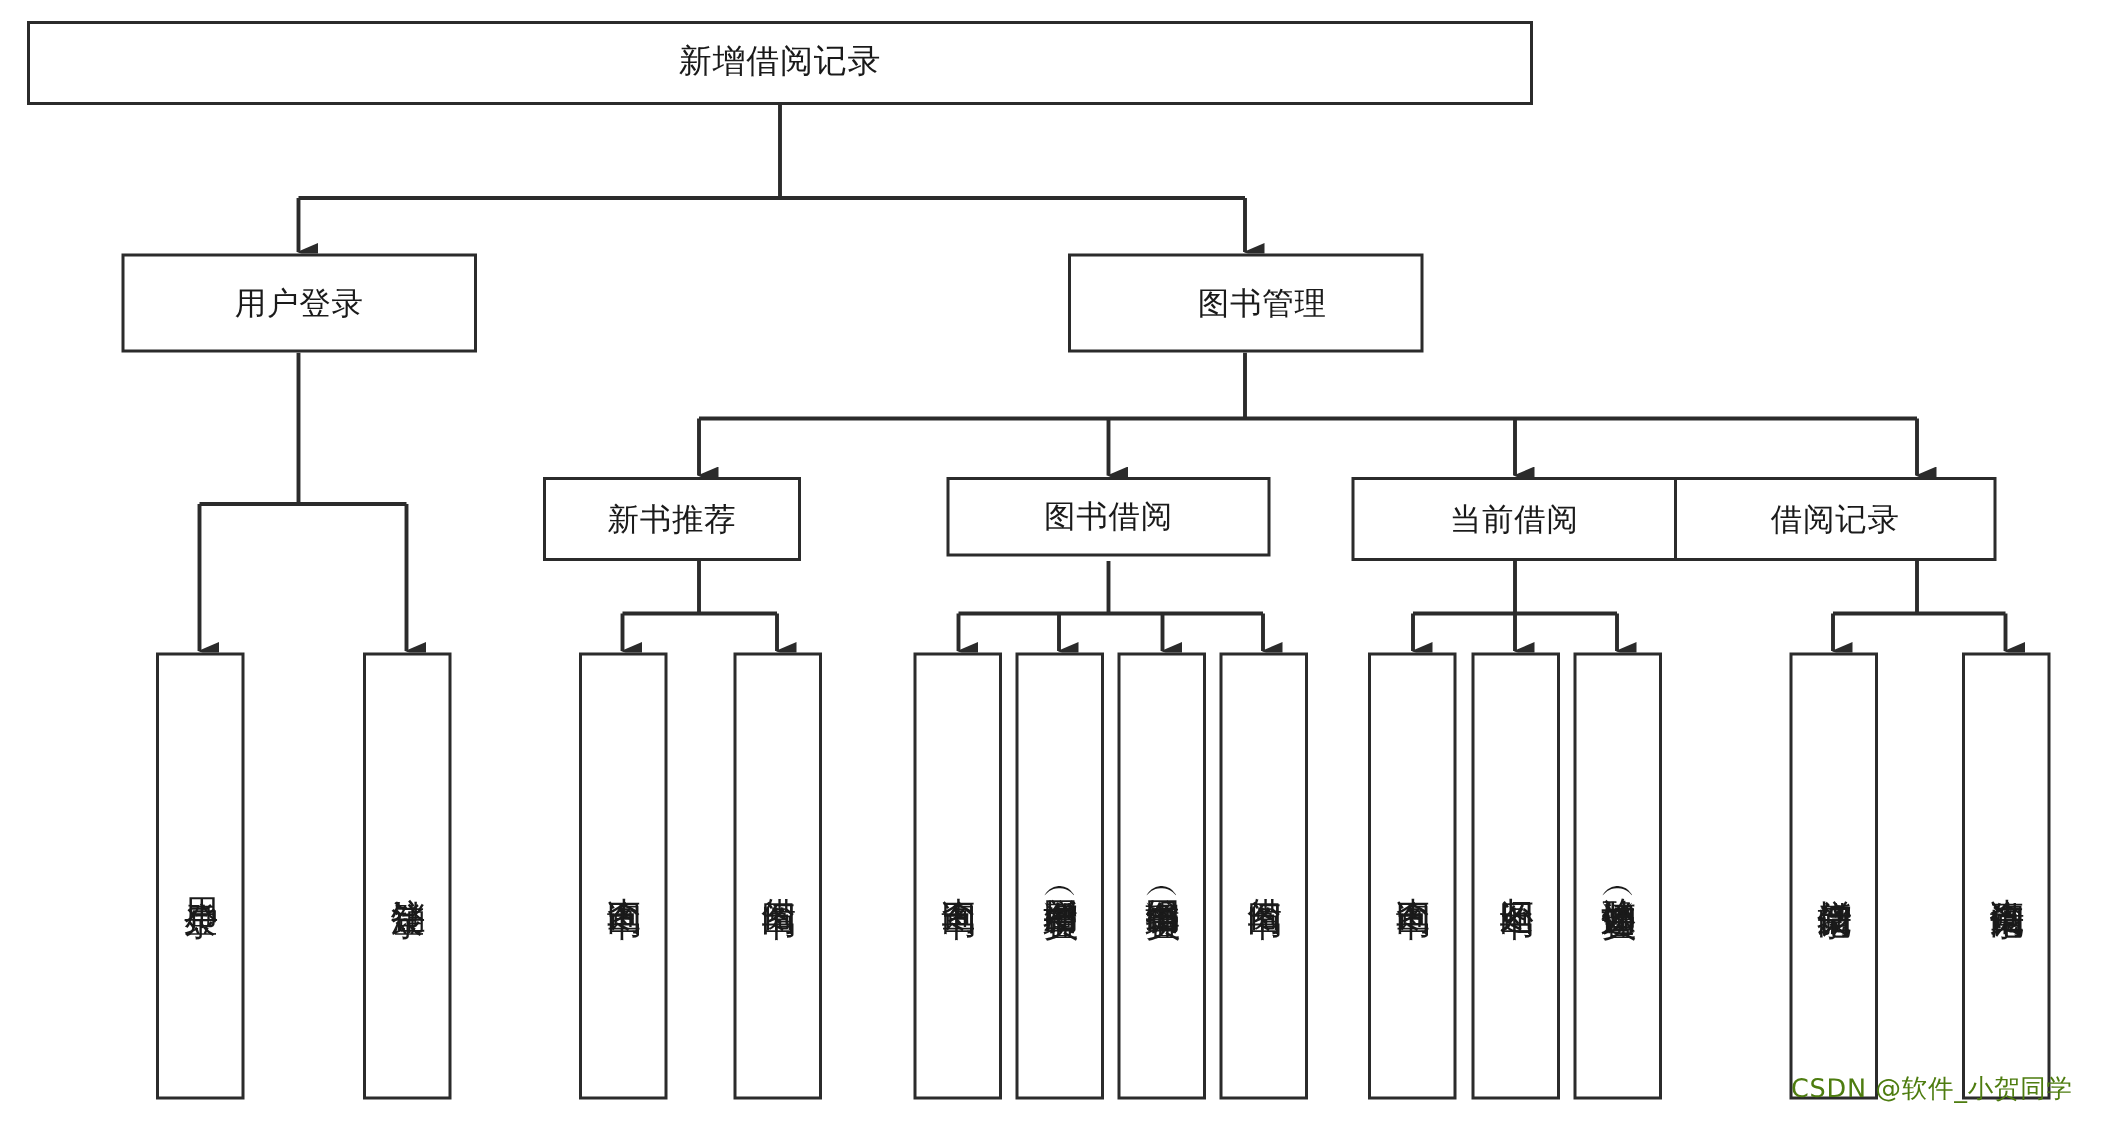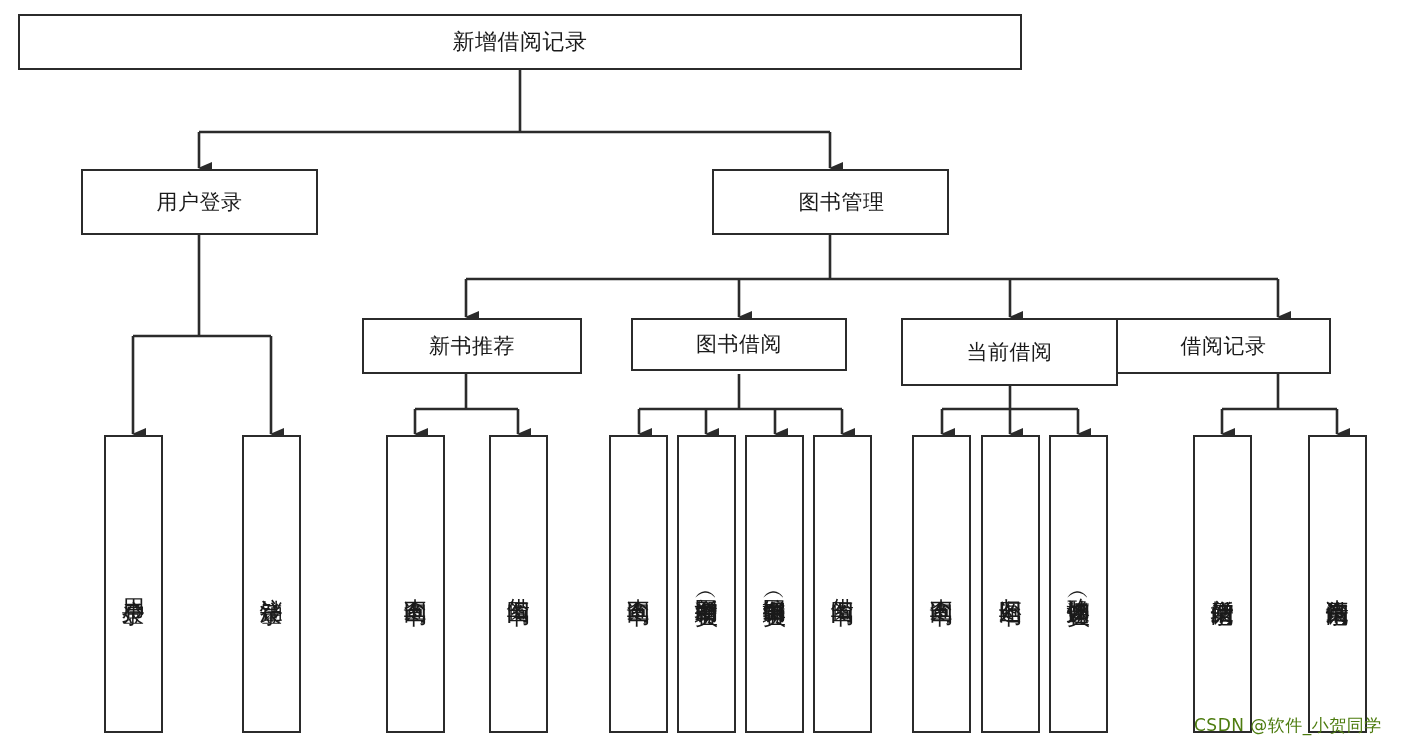--- a/index.html
+++ b/index.html
@@ -133,27 +133,27 @@
     <span class="lbl">新增借阅记录</span>
   </div>
 
   <div class="node horiz" style="left:81px; top:169px; width:237px; height:66px;">
     <span class="lbl">用户登录</span>
   </div>
   <div class="node horiz" style="left:712px; top:169px; width:237px; height:66px;padding-left:22px;">
     <span class="lbl">图书管理</span>
   </div>
 
-  <div class="node horiz" style="left:362px; top:318px; width:220px; height:56px;">
+  <div class="node horiz" style="left:362px; top:318px; width:172px; height:56px;">
     <span class="lbl">新书推荐</span>
   </div>
   <div class="node horiz" style="left:631px; top:318px; width:216px; height:53px;">
     <span class="lbl">图书借阅</span>
   </div>
-  <div class="node horiz" style="left:901px; top:318px; width:217px; height:68px;">
+  <div class="node horiz" style="left:901px; top:318px; width:217px; height:56px;">
     <span class="lbl">当前借阅</span>
   </div>
   <div class="node horiz" style="left:1116px; top:318px; width:215px; height:56px;">
     <span class="lbl">借阅记录</span>
   </div>
 
   <div class="node vert" style="left:104px; top:435px; width:59px; height:298px;">
     <span class="lbl">用户登录</span>
   </div>
   <div class="node vert" style="left:242px; top:435px; width:59px; height:298px;">

